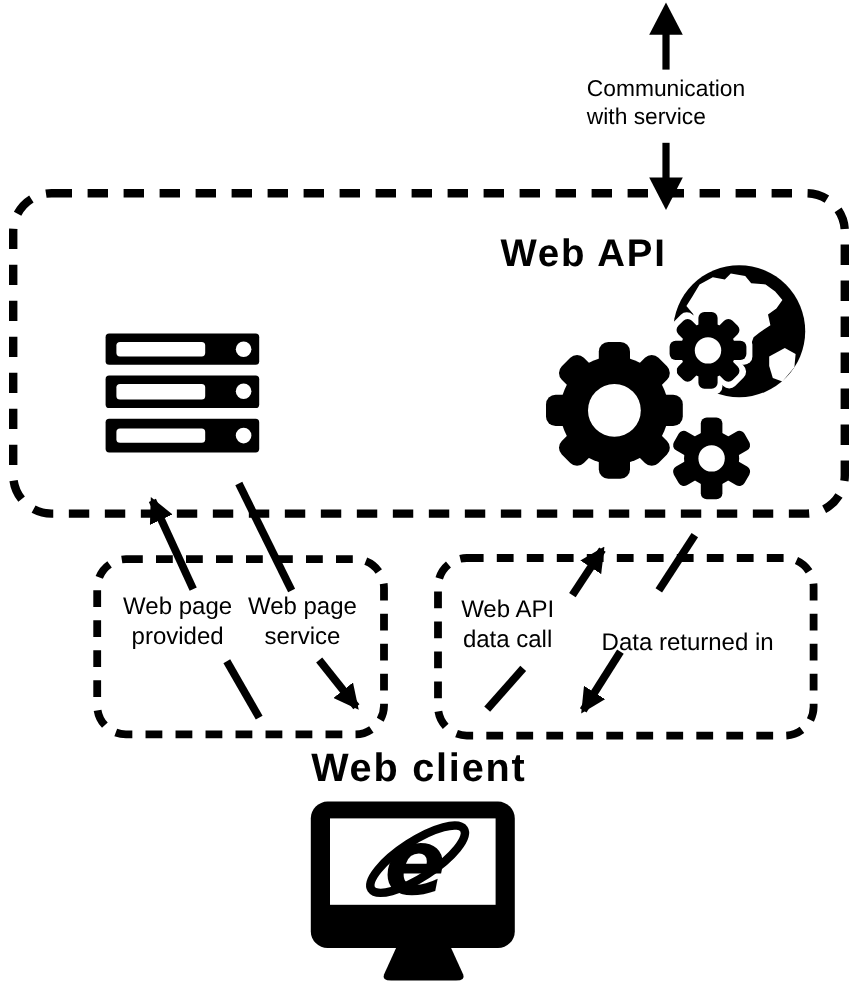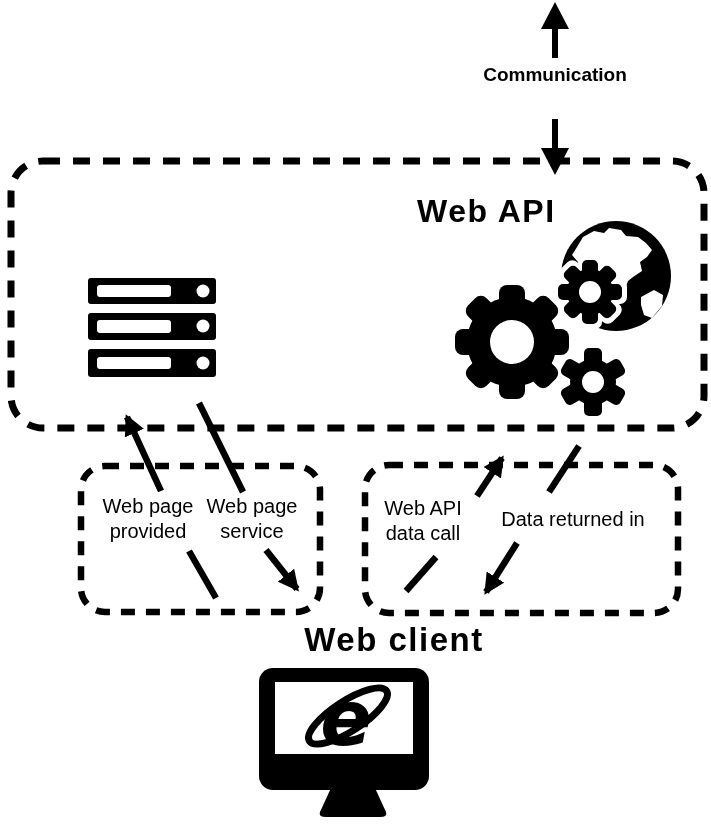--- a/index.html
+++ b/index.html
@@ -3,22 +3,22 @@
 <meta charset="utf-8">
 <style>
   html,body{margin:0;padding:0;background:#fff;}
   body{width:711px;height:831px;font-family:"Liberation Sans",sans-serif;}
   .stage{position:relative;width:711px;height:831px;background:var(--background,#fff);color:var(--ink,#000);overflow:hidden;}
   .shapes{position:absolute;left:0;top:0;color:var(--ink,#000);}
   .label{position:absolute;color:var(--ink,#000);white-space:nowrap;z-index:2;}
   .title{font-size:33px;font-weight:700;letter-spacing:1.5px;}
   .subtitle{font-size:32px;font-weight:700;letter-spacing:1.5px;}
   .small{font-size:20px;line-height:25px;text-align:center;transform:translateX(-50%);}
-  .tiny{font-size:19px;line-height:23px;transform:translateX(-50%);font-weight:bold;}
-  .centered{transform:translateX(-50%);margin-left:45px;}
+  .tiny{font-size:19px;line-height:23px;transform:translateX(-50%);}
+  .centered{transform:translateX(-50%);}
 </style>
 </head>
 <body>
 
 <div class="stage">
 
   <svg class="shapes" width="711" height="831" viewBox="0 0 711 831">
     <defs>
       <marker id="ah" viewBox="0 0 10 10" refX="8.5" refY="5" markerWidth="3.2" markerHeight="3.2" orient="auto">
         <path d="M0,0 L10,5 L0,10 Z" fill="#000"></path>
@@ -131,39 +131,40 @@
     </g>
     <g>
       <ellipse cx="348" cy="716" rx="46" ry="15" fill="none" stroke="currentColor" stroke-width="7" transform="rotate(-33 348 716)"></ellipse>
       <text x="346" y="745" font-size="76" font-weight="bold" font-style="italic" text-anchor="middle" font-family="'DejaVu Sans', sans-serif" fill="currentColor">e</text>
     </g>
   </svg>
 
 
   <div class="label tiny" style="left:555px;top:63px">
     <div>Communication</div>
+    <div>with service</div>
   </div>
 
 
   <div class="label subtitle" style="left:417px;top:193px">Web API</div>
 
   <div class="label small" style="left:148px;top:494px">
     <div>Web page</div>
     <div>provided</div>
   </div>
 
   <div class="label small" style="left:252px;top:494px">
     <div>Web page</div>
     <div>service</div>
   </div>
 
   <div class="label small" style="left:423px;top:496px">
     <div>Web API</div>
     <div>data call</div>
   </div>
 
-  <div class="label small" style="left:573px;top:507px">
+  <div class="label small" style="left:573px;top:524px">
     <div>Data returned in</div>
   </div>
 
   <div class="label title centered" style="left:349px;top:621px">Web client</div>
 
 </div>
 
 </body></html>

